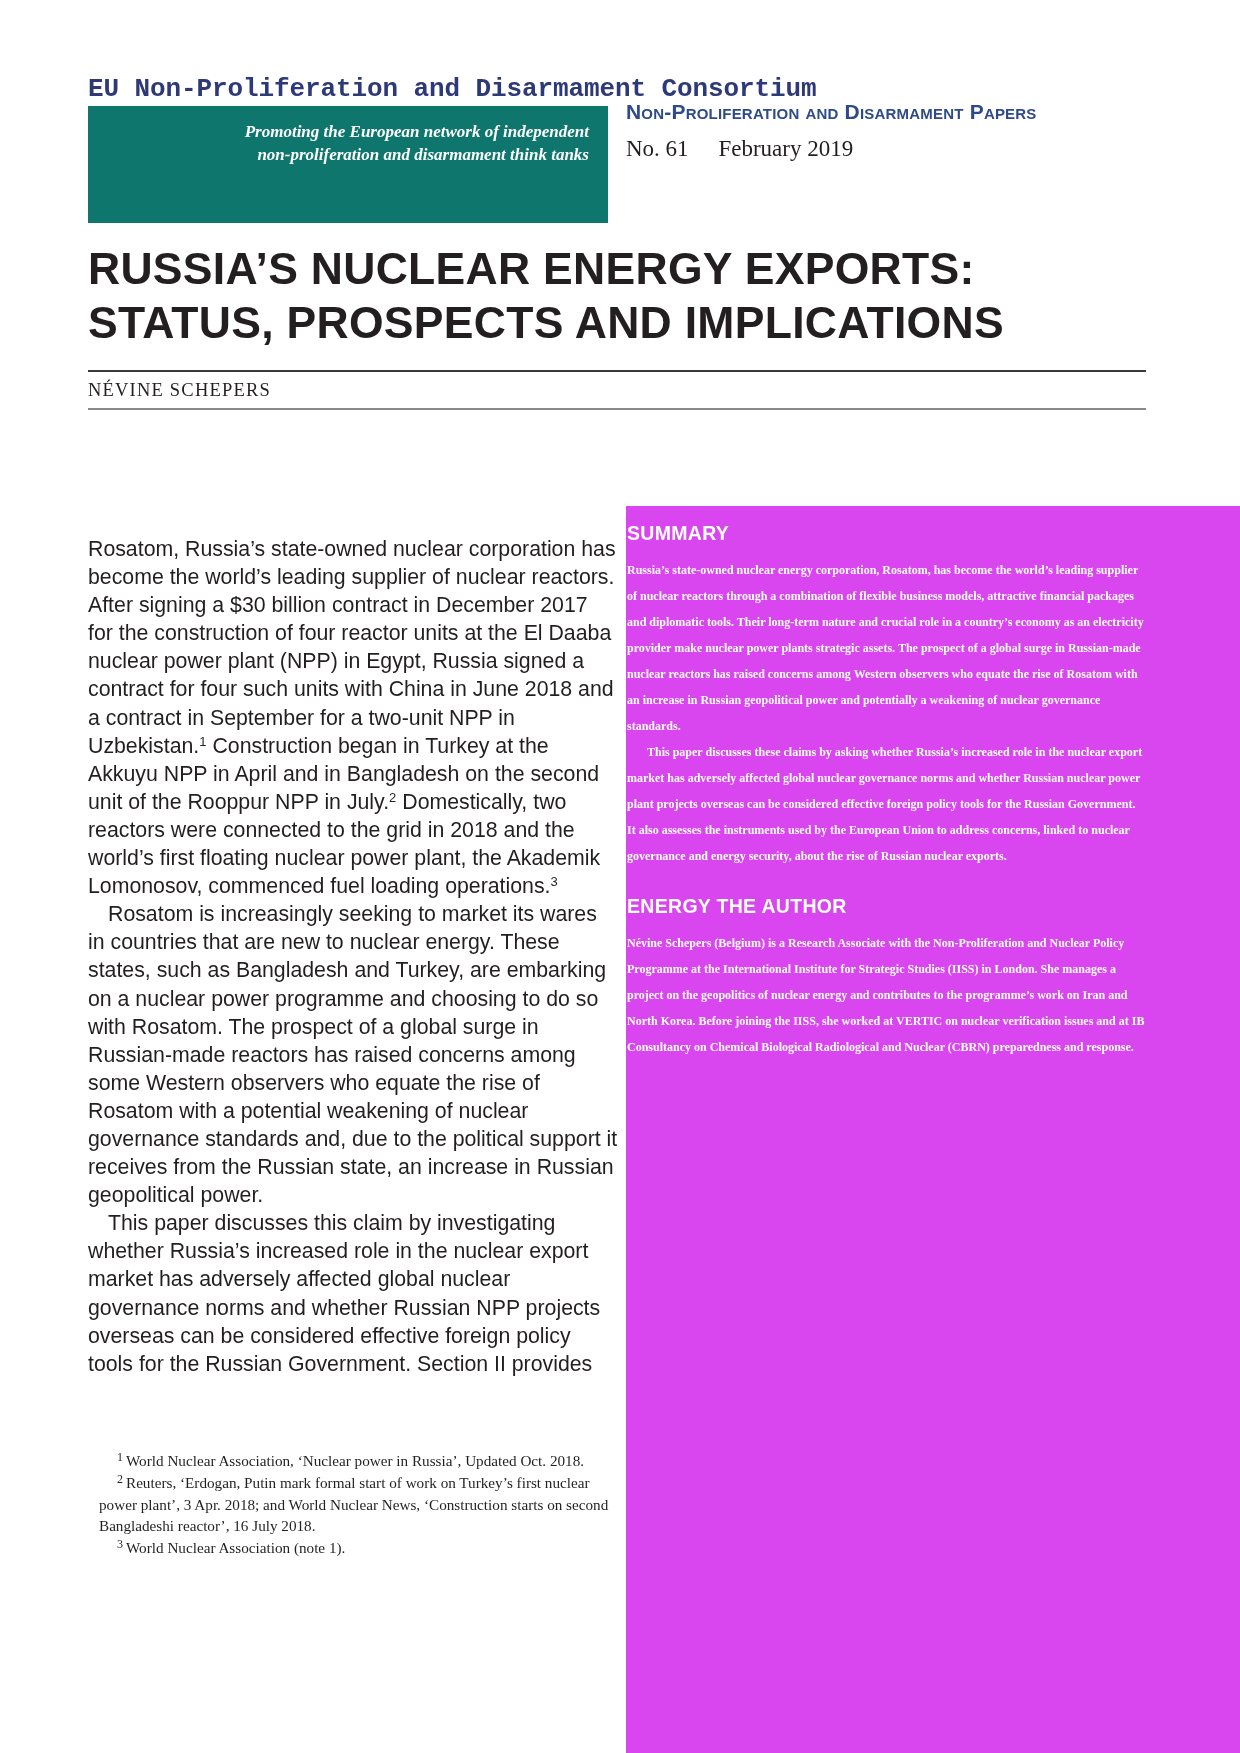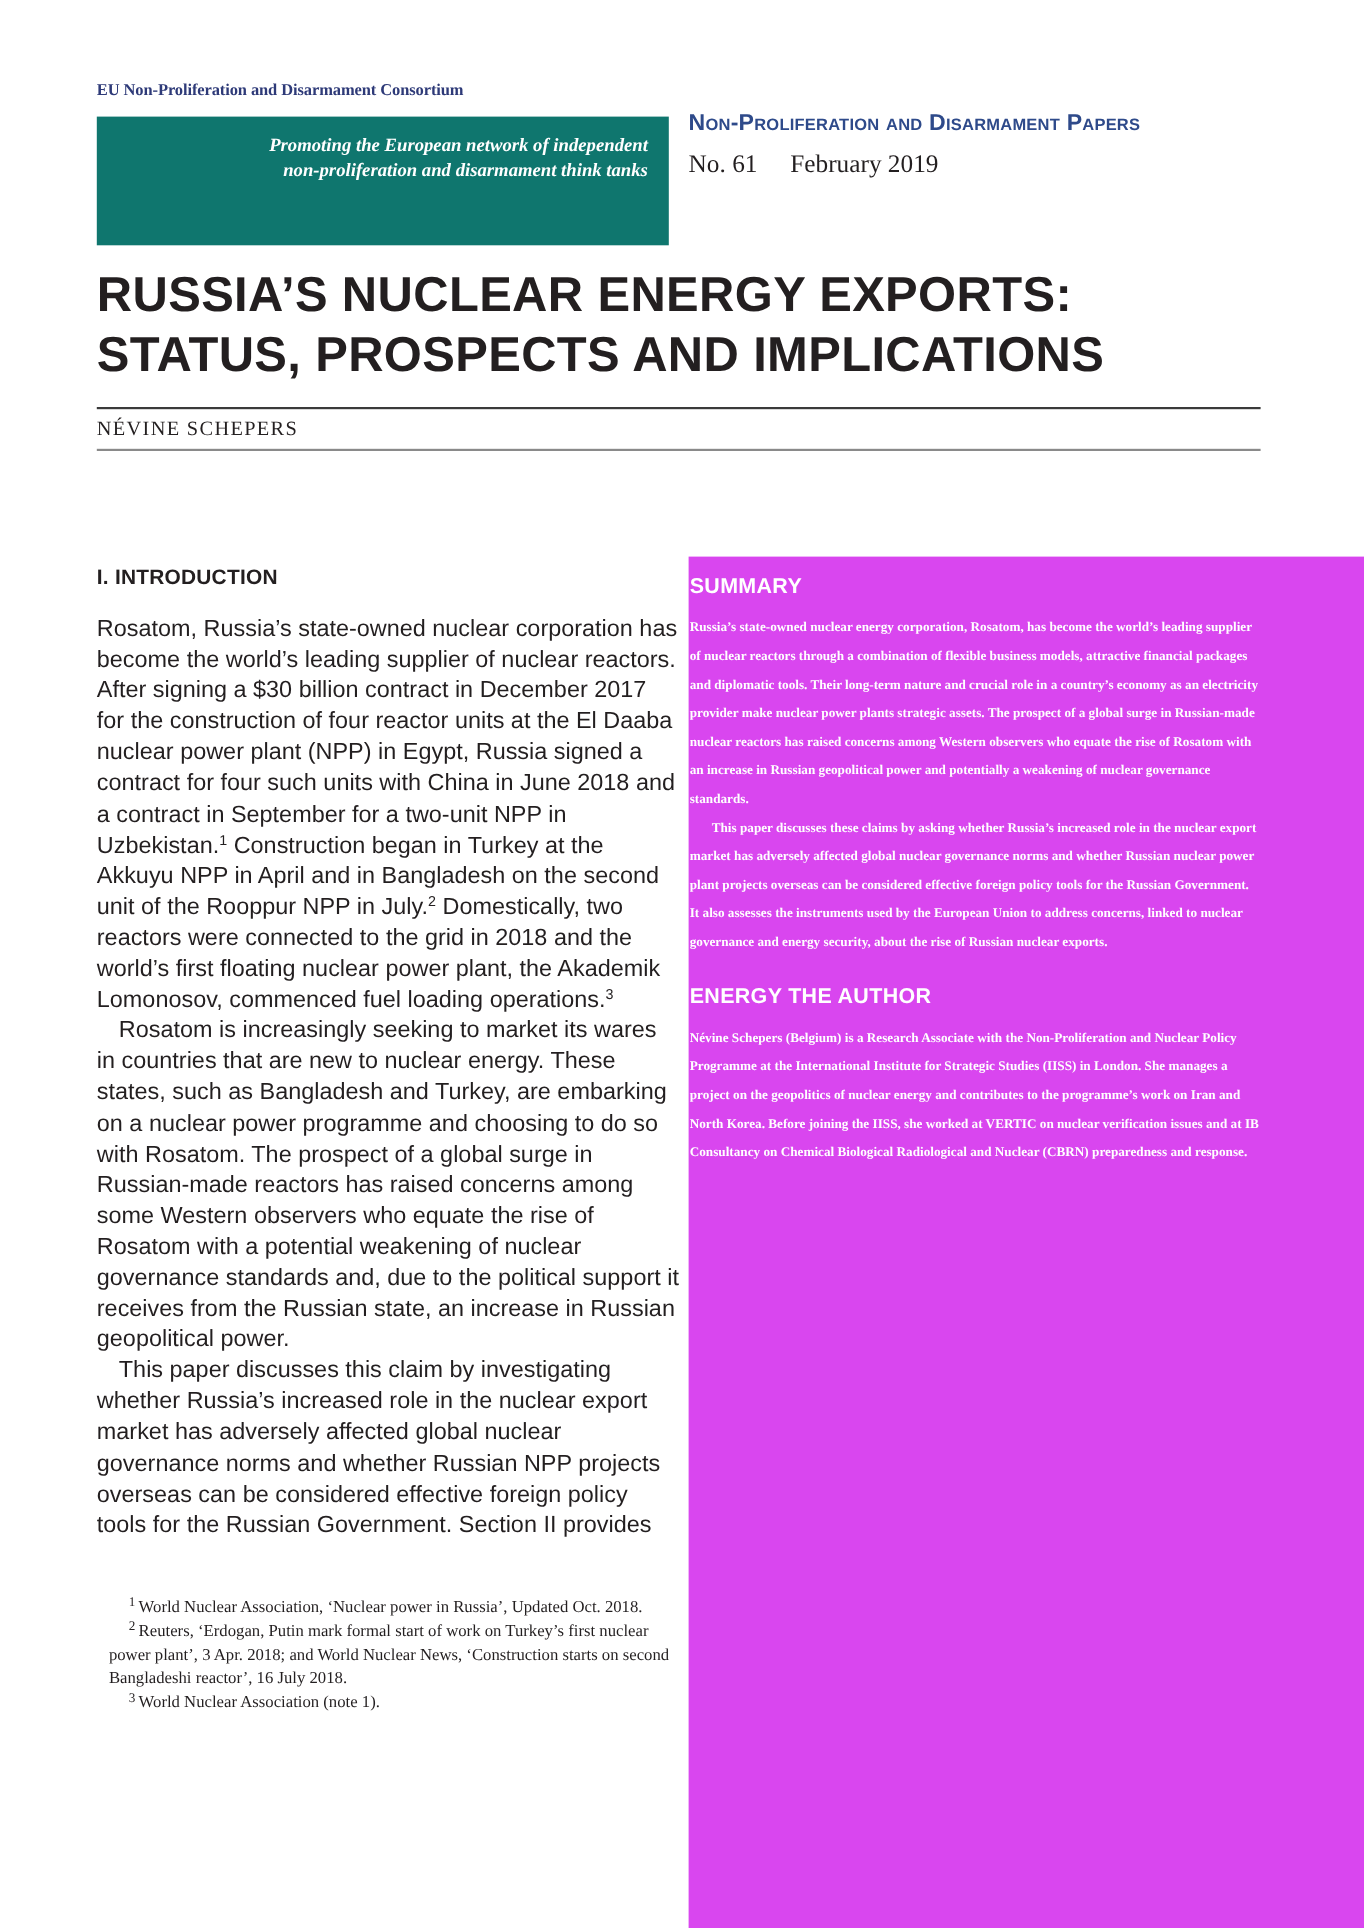--- a/index.html
+++ b/index.html
@@ -1,22 +1,22 @@
 <!DOCTYPE html>
 <html><head>
   <meta charset="utf-8">
   <style>
     * { box-sizing: border-box; margin: 0; padding: 0; }
     html, body { width: 1240px; height: 1753px; background: #ffffff; overflow: hidden; }
     body { position: relative; font-family: "DejaVu Serif", "Liberation Serif", serif; color: #231f20; }
 
     .consortium-name {
       position: absolute; left: 88px; top: 74px;
-      font-family: Liberation Serif, serif; font-weight: bold;
-      font-size: 15px; color: #2e3a78; letter-spacing: -0.1px; white-space: nowrap;
+      font-family: Liberation Mono, monospace; font-weight: bold;
+      font-size: 26px; color: #2e3a78; letter-spacing: -0.1px; white-space: nowrap;
     }
     .consortium-box {
       position: absolute; left: 88px; top: 106px; width: 520px; height: 117px;
       background: #0f766e;
     }
     .consortium-tagline {
       position: absolute; right: 19px; top: 14px; text-align: right;
       font-family: "Liberation Serif", serif; font-style: italic; font-weight: bold;
       color: #ffffff; font-size: 17px; line-height: 23px;
     }
@@ -103,21 +103,20 @@
 <h1 class="doc-title">
   <div>RUSSIA’S NUCLEAR ENERGY EXPORTS:</div>
   <div>STATUS, PROSPECTS AND IMPLICATIONS</div>
 </h1>
 
 <div class="rule rule-top"></div>
 <div class="author-byline">NÉVINE SCHEPERS</div>
 <div class="rule rule-bottom"></div>
 
 <div class="left-col">
-  <h2 class="section-heading">I. INTRODUCTION</h2>
   <div class="body-text">
     <p><span>Rosatom, Russia’s state-owned nuclear corporation has become the world’s leading supplier of nuclear reactors. After signing a $30 billion contract in December 2017 for the construction of four reactor units at the El Daaba nuclear power plant (NPP) in Egypt, Russia signed a contract for four such units with China in June 2018 and a contract in September for a two-unit NPP in Uzbekistan.</span><sup>1</sup><span> Construction began in Turkey at the Akkuyu NPP in April and in Bangladesh on the second unit of the Rooppur NPP in July.</span><sup>2</sup><span> Domestically, two reactors were connected to the grid in 2018 and the world’s first floating nuclear power plant, the Akademik Lomonosov, commenced fuel loading operations.</span><sup>3</sup></p>
     <p>Rosatom is increasingly seeking to market its wares in countries that are new to nuclear energy. These states, such as Bangladesh and Turkey, are embarking on a nuclear power programme and choosing to do so with Rosatom. The prospect of a global surge in Russian-made reactors has raised concerns among some Western observers who equate the rise of Rosatom with a potential weakening of nuclear governance standards and, due to the political support it receives from the Russian state, an increase in Russian geopolitical power.</p>
     <p>This paper discusses this claim by investigating whether Russia’s increased role in the nuclear export market has adversely affected global nuclear governance norms and whether Russian NPP projects overseas can be considered effective foreign policy tools for the Russian Government. Section II provides</p>
   </div>
 </div>
 
 <div class="footnotes">
   <div class="footnote"><sup>1</sup><span>World Nuclear Association, ‘Nuclear power in Russia’, Updated Oct. 2018.</span></div>
   <div class="footnote"><sup>2</sup><span>Reuters, ‘Erdogan, Putin mark formal start of work on Turkey’s first nuclear power plant’, 3 Apr. 2018; and World Nuclear News, ‘Construction starts on second Bangladeshi reactor’, 16 July 2018.</span></div>

